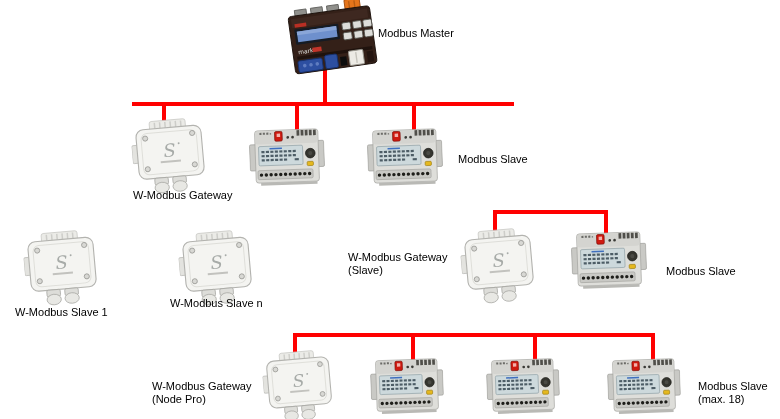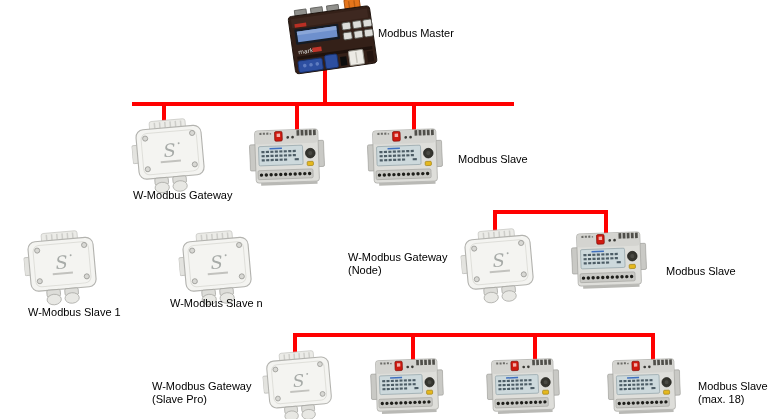--- a/index.html
+++ b/index.html
@@ -265,31 +265,31 @@
   </div>
   <div class="device" style="left:607px;top:353px;width:74px;height:64px">
     <svg class="tilt2" viewBox="0 0 110 96">
         <use href="#sym-meter"></use>
       </svg>
   </div>
 
   <div class="lbl" style="left:378px;top:27px">Modbus Master</div>
   <div class="lbl" style="left:133px;top:189px">W-Modbus Gateway</div>
   <div class="lbl" style="left:458px;top:153px">Modbus Slave</div>
-  <div class="lbl" style="left:28px;top:306px">W-Modbus Slave 1</div>
+  <div class="lbl" style="left:15px;top:306px">W-Modbus Slave 1</div>
   <div class="lbl" style="left:170px;top:297px">W-Modbus Slave n</div>
 
   <div class="lbl" style="left:348px;top:251px">
     <div>W-Modbus Gateway</div>
-    <div>(Node)</div>
+    <div>(Slave)</div>
   </div>
   <div class="lbl" style="left:666px;top:265px">Modbus Slave</div>
 
   <div class="lbl" style="left:152px;top:380px">
     <div>W-Modbus Gateway</div>
-    <div>(Slave Pro)</div>
+    <div>(Node Pro)</div>
   </div>
   <div class="lbl" style="left:698px;top:380px">
     <div>Modbus Slave</div>
     <div>(max. 18)</div>
   </div>
 
 </div>
 
 </body></html>

